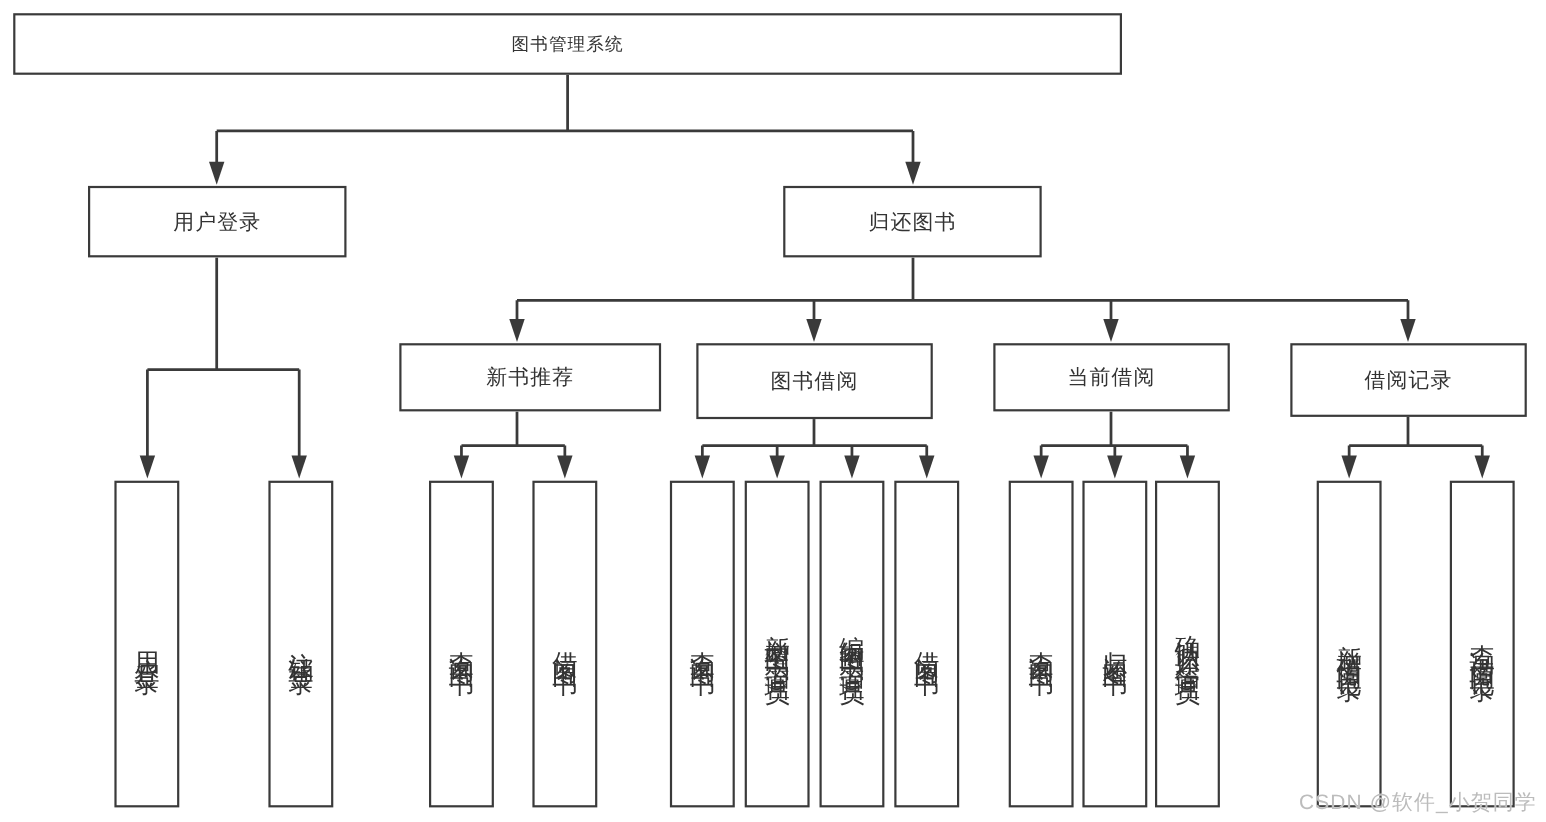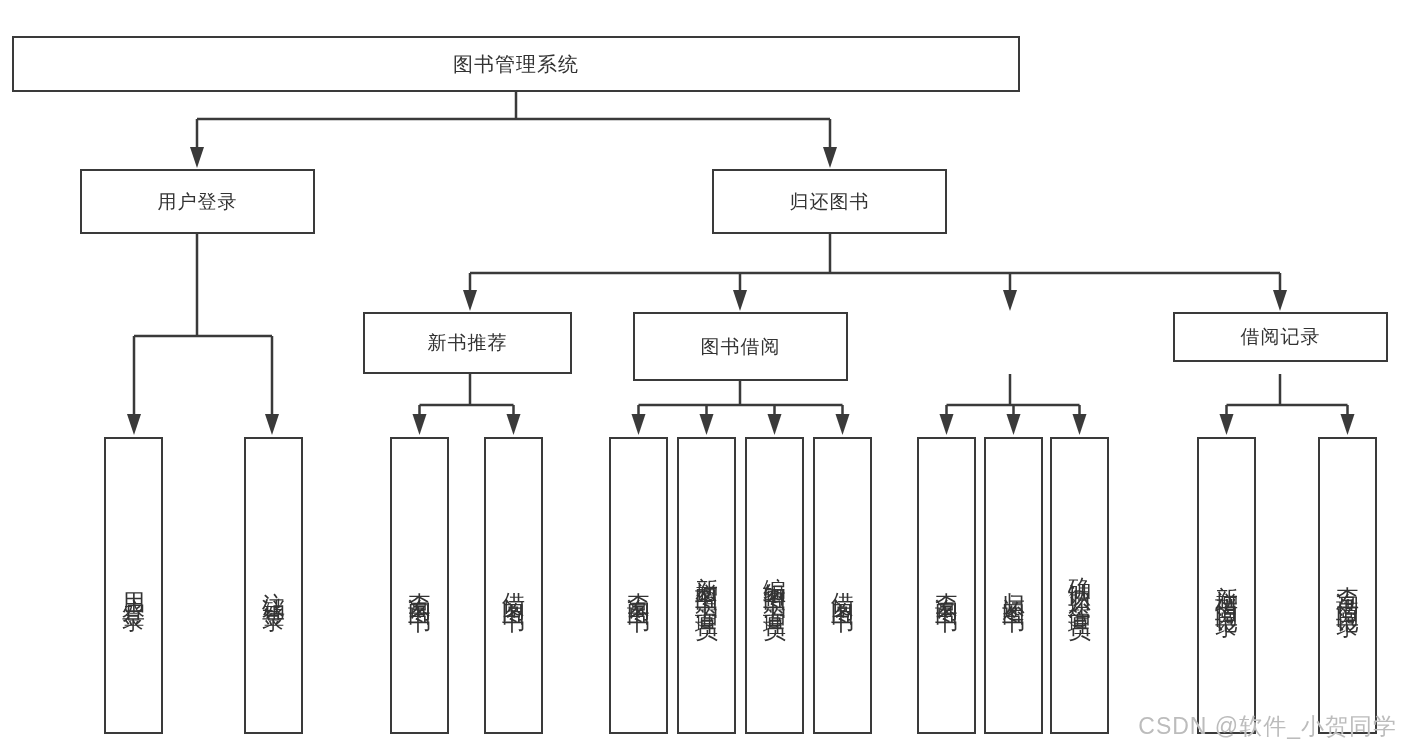--- a/index.html
+++ b/index.html
@@ -24,33 +24,33 @@
     position:absolute;
     box-sizing:border-box;
     border:2px solid var(--line);
     background:var(--bg);
     display:flex;
     align-items:center;
     justify-content:center;
     text-align:center;
   }
   .h-box{font-size:19px;letter-spacing:1px;}
-  .root-box{font-size:20px;margin-top:24px;}
+  .root-box{font-size:16px;}
   .v-box{
     writing-mode:vertical-rl;
     text-orientation:mixed;
     font-size:23px;
     letter-spacing:6px;
     line-height:1;
   }
   .watermark{
     position:absolute;
     right:8px;
     bottom:5px;
-    font-size:23px;
+    font-size:19px;
     color:var(--wm);
     letter-spacing:1px;
     white-space:nowrap;
     z-index:5;
     text-shadow:0 0 1px #ffffff;
   }
 </style>
 </head>
 <body>
 
@@ -104,23 +104,24 @@
       <polygon points="1219.5,414 1233.5,414 1226.5,435"></polygon>
       <polygon points="1340.5,414 1354.5,414 1347.5,435"></polygon>
     </g>
   </svg>
 
   <div class="box h-box root-box" style="left:12px;top:12px;width:1008px;height:56px">图书管理系统</div>
 
   <div class="box h-box" style="left:80px;top:169px;width:235px;height:65px">用户登录</div>
   <div class="box h-box" style="left:712px;top:169px;width:235px;height:65px">归还图书</div>
 
-  <div class="box h-box" style="left:363px;top:312px;width:209px;height:62px">新书推荐</div>
+  <div class="box h-box" style="left:363px;top:312px;width:238px;height:62px">新书推荐</div>
   <div class="box h-box" style="left:633px;top:312px;width:215px;height:69px">图书借阅</div>
-  <div class="box h-box" style="left:1173px;top:312px;width:215px;height:50px">借阅记录</div>
+  <div class="box h-box" style="left:903px;top:312px;width:215px;height:62px">当前借阅</div>
+  <div class="box h-box" style="left:1173px;top:312px;width:215px;height:67px">借阅记录</div>
 
   <div class="box v-box" style="left:104px;top:437px;width:59px;height:297px">用户登录</div>
   <div class="box v-box" style="left:244px;top:437px;width:59px;height:297px">注销登录</div>
 
   <div class="box v-box" style="left:390px;top:437px;width:59px;height:297px">查询图书</div>
   <div class="box v-box" style="left:484px;top:437px;width:59px;height:297px">借阅图书</div>
 
   <div class="box v-box" style="left:609px;top:437px;width:59px;height:297px">查询图书</div>
   <div class="box v-box" style="left:677px;top:437px;width:59px;height:297px">新增图书（管理员）</div>
   <div class="box v-box" style="left:745px;top:437px;width:59px;height:297px">编辑图书（管理员）</div>

